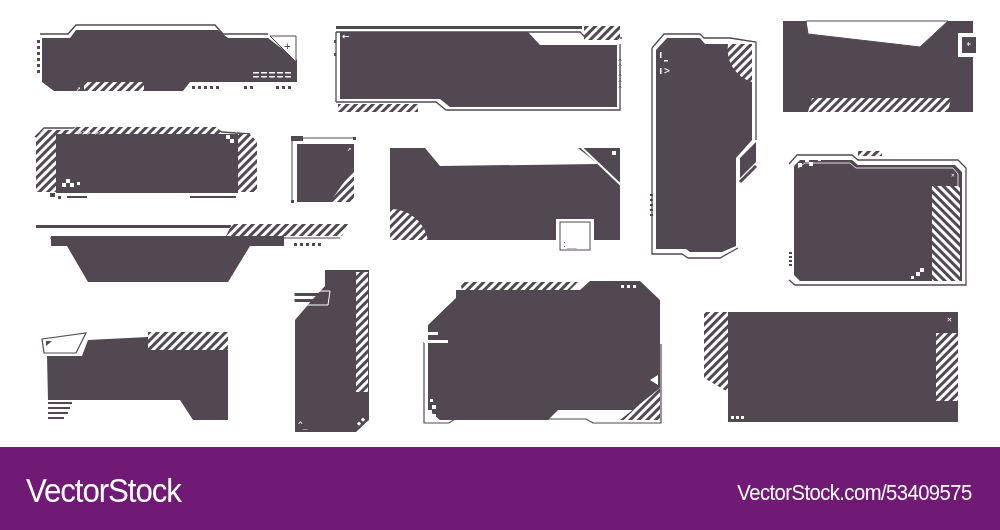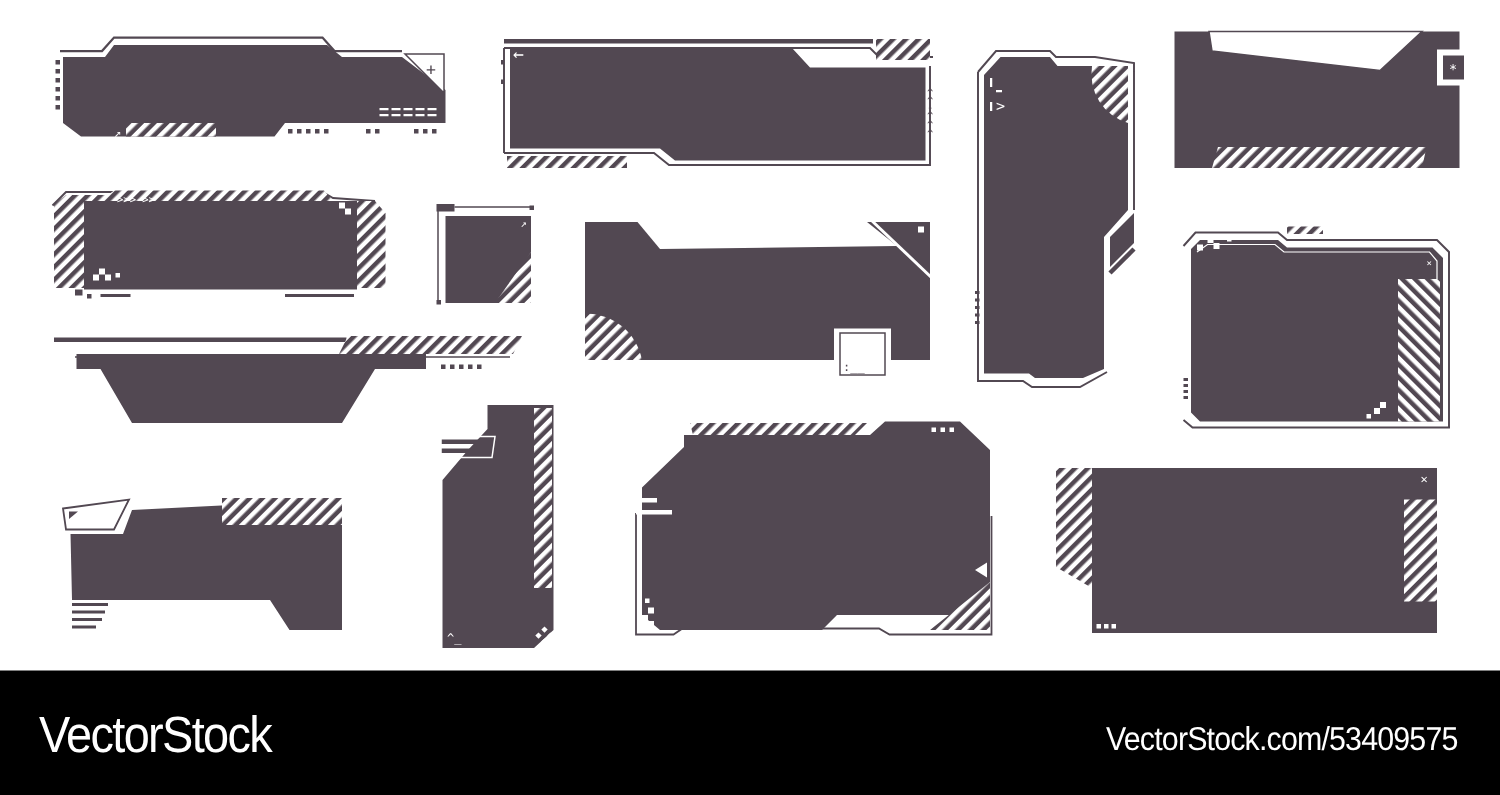--- a/index.html
+++ b/index.html
@@ -1,18 +1,18 @@
 <!DOCTYPE html>
 <html><head>
 <meta charset="utf-8">
 <style>
   html, body { margin:0; padding:0; }
   body { width:1000px; height:530px; background:#ffffff; position:relative; overflow:hidden; font-family:"Liberation Sans", sans-serif; }
   #canvas { position:absolute; left:0; top:0; width:1000px; height:447px; }
-  #footer { position:absolute; left:0; top:447px; width:1000px; height:83px; background:#000000; }
+  #footer { position:absolute; left:0; top:447px; width:1000px; height:83px; background:#701a75; }
   .brand { position:absolute; left:26px; top:24px; color:#fff; font-size:34px; letter-spacing:-1.2px; font-family:"Liberation Sans", sans-serif; transform:scaleX(0.92); transform-origin:left; }
   .ref { position:absolute; right:28px; top:33px; color:#fff; font-size:22px; letter-spacing:-0.6px; font-family:"Liberation Sans", sans-serif; transform:scaleX(0.92); transform-origin:right; }
   svg text { font-family:"DejaVu Sans Mono", monospace; }
 </style>
 </head>
 <body>
 
 <div id="canvas">
 <svg width="1000" height="447" viewBox="0 0 1000 447" xmlns="http://www.w3.org/2000/svg">
   <defs>

